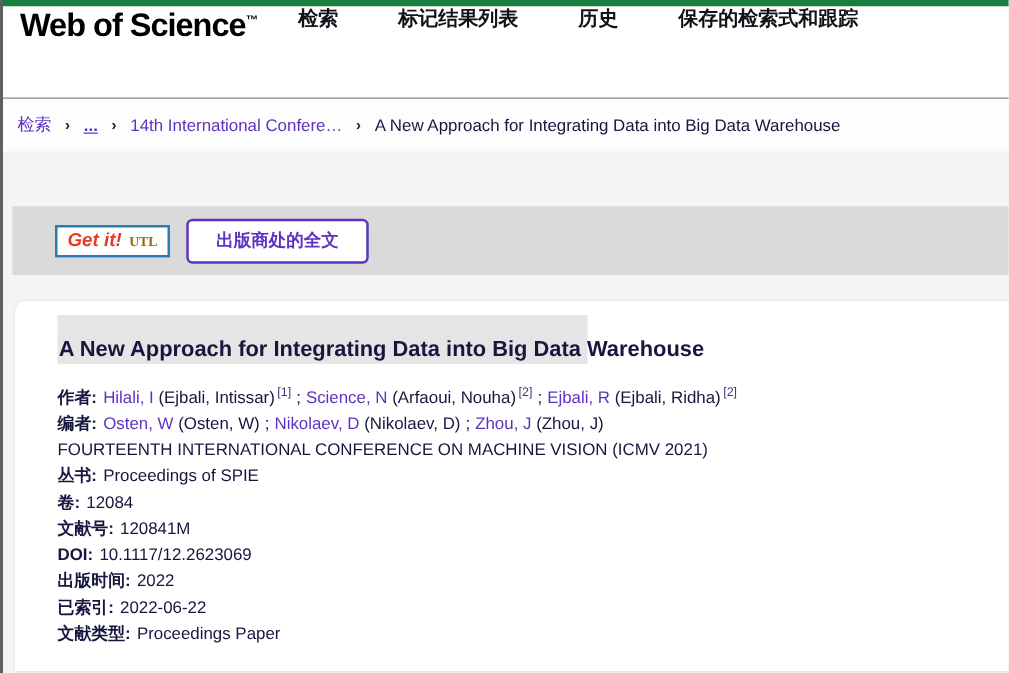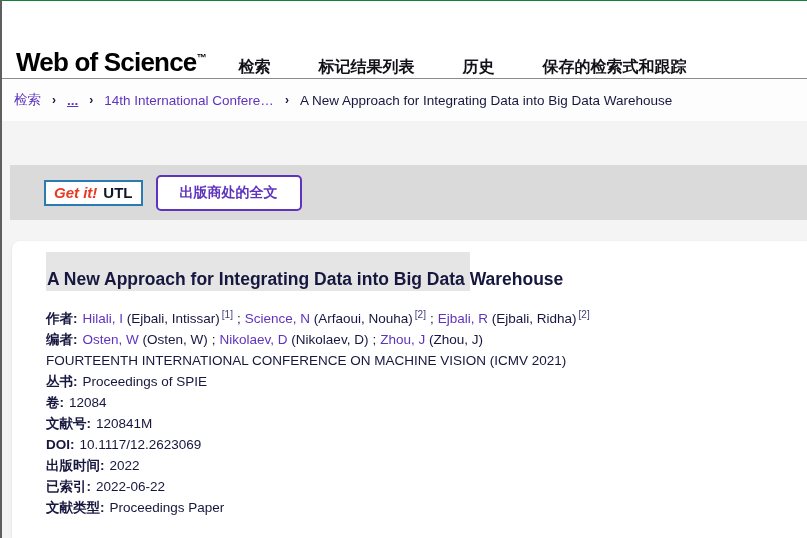--- a/index.html
+++ b/index.html
@@ -13,23 +13,23 @@
   .left-edge {
     position: fixed; left: 0; top: 0; bottom: 0;
     width: 2px; background: #5f5f5f; z-index: 50;
   }
 
   
   header {
     background: #ffffff;
     height: 78px;
     display: flex;
-    align-items: flex-end;
+    align-items: flex-start;
     padding-left: 16px;
-    border-top: 1px solid #15803d;
+    border-top: 5px solid #15803d;
   }
   .logo {
     font-size: 26px;
     font-weight: 800;
     letter-spacing: -0.8px;
     color: #000;
     cursor: pointer;
     white-space: nowrap;
   }
   .logo sup { font-size: 10px; font-weight: 700; vertical-align: 10px; letter-spacing: 0; }
@@ -92,23 +92,24 @@
     text-decoration: none;
   }
   .getit-red {
     color: #e63a23;
     font-weight: 700;
     font-style: italic;
     font-size: 15px;
     margin-right: 6px;
   }
   .getit-blue {
-    color: #0f172a;
-    font-weight: 700;
-    font-size: 15px;
+    color: #a16207;
+    font-weight: 700;
+    font-size: 11px;
+    font-family: Liberation Serif, serif;
   }
   .fulltext-btn {
     margin-left: 13px;
     background: #ffffff;
     border: 2px solid #5e33bf;
     border-radius: 5px;
     color: #5e33bf;
     font-weight: 700;
     font-size: 14px;
     padding: 7px 22px;

